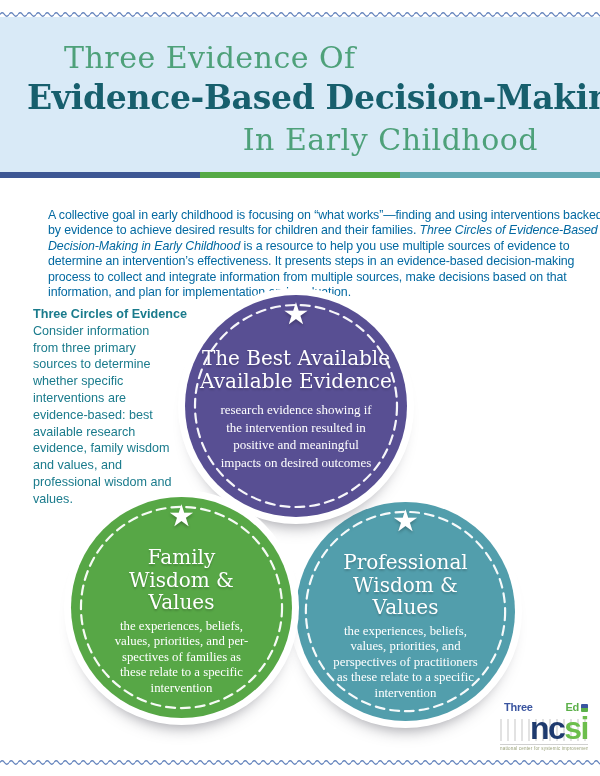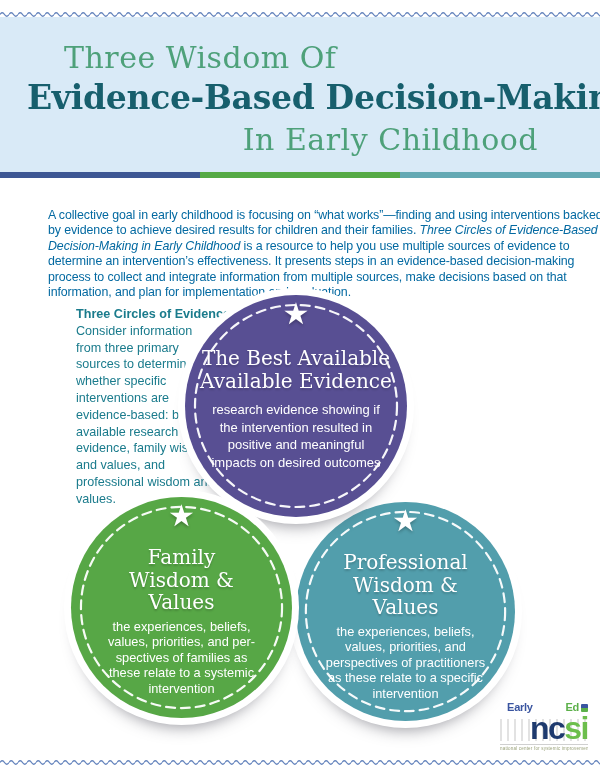--- a/index.html
+++ b/index.html
@@ -29,39 +29,39 @@
   .bar-navy{width:200px;background:#3d5794;}
   .bar-green{width:200px;background:#55aa45;}
   .bar-teal{width:200px;background:#64a9b4;}
 
   
   .intro{position:absolute;left:32px;top:192px;width:556px;margin:16px;
          color:#0369a1;font-size:12.4px;line-height:15.4px;letter-spacing:-.1px;}
   .intro i{font-style:italic;}
 
   
-  .sidebar{position:absolute;left:33px;top:306px;width:160px;color:#1a7b8c;font-size:12.6px;line-height:16.8px;margin-left:43px;}
+  .sidebar{position:absolute;left:33px;top:306px;width:160px;color:#1a7b8c;font-size:12.6px;line-height:16.8px;}
   .sb-head{font-weight:bold;white-space:nowrap;}
   .sb-line{white-space:nowrap;}
 
   
   .circle{position:absolute;border-radius:50%;color:#fff;text-align:center;}
   .c-purple{left:185px;top:295px;width:222px;height:222px;background:#584f93;z-index:2;
             box-shadow:0 0 0 7px #fff,0 15px 15px -6px rgba(55,55,70,.5);}
   .c-green {left:71px;top:497px;width:221px;height:221px;background:#57a746;z-index:3;
             box-shadow:0 0 0 7px #fff,0 15px 15px -6px rgba(55,55,70,.5);}
   .c-teal  {left:296px;top:502px;width:219px;height:219px;background:#529eac;z-index:1;
             box-shadow:0 0 0 7px #fff,0 15px 15px -6px rgba(55,55,70,.5);}
   .ring{position:absolute;inset:0;width:100%;height:100%;pointer-events:none;}
   .star{position:absolute;top:4px;left:50%;transform:translateX(-50%);
         font-size:30px;line-height:30px;color:#fff;text-shadow:0 2px 3px rgba(0,0,0,.25);}
   .c-title{position:relative;padding-top:49px;font-family:"DejaVu Serif","Liberation Serif",serif;
            font-size:20px;line-height:22.5px;text-shadow:0 2px 2px rgba(0,0,0,.18);}
   .c-purple .c-title{padding-top:52px;}
-  .c-body{position:relative;margin-top:5px;font-size:12.8px;line-height:15.5px;}
+  .c-body{position:relative;margin-top:5px;font-size:12.8px;line-height:15.5px;font-family:Liberation Serif, serif;}
   .c-purple .c-body{margin-top:9px;line-height:17.5px;font-size:13px;}
   .c-title div,.c-body div{white-space:nowrap;}
 
   
   .logo{position:absolute;left:500px;top:701px;width:88px;text-align:right;}
   .wested{font-size:11px;font-weight:bold;letter-spacing:-.3px;line-height:12px;}
   .w-west{color:#3a55a0;}
   .w-ed{color:#5cb04a;margin-left:33px;}
   .flag{display:inline-block;width:7px;height:8px;margin-left:2px;vertical-align:-1px;
         background:linear-gradient(180deg,#3a55a0 0 50%,#5cb04a 50% 100%);border-radius:1px;}
@@ -82,21 +82,21 @@
   <svg class="wave wave-top" width="600" height="8" viewBox="0 0 600 8">
     <defs>
       <pattern id="wavep1" width="9" height="8" patternUnits="userSpaceOnUse">
         <path d="M0,4.5 Q2.25,1 4.5,4.5 T9,4.5" fill="none" stroke="#6282bc" stroke-width="1.3"></path>
       </pattern>
     </defs>
     <rect width="600" height="8" fill="url(#wavep1)"></rect>
   </svg>
 
   <div class="header-bg"></div>
-  <div class="t1">Three Wisdom Of</div>
+  <div class="t1">Three Evidence Of</div>
   <div class="t2">Evidence-Based Decision-Making</div>
   <div class="t3">In Early Childhood</div>
 
   <div class="bar">
     <div class="bar-navy"></div>
     <div class="bar-green"></div>
     <div class="bar-teal"></div>
   </div>
 
   <p class="intro"><span>A collective goal in early childhood is focusing on “what works”—finding and using interventions backed by evidence to achieve desired results for children and their families. </span><i>Three Circles of Evidence-Based Decision-Making in Early Childhood</i><span> is a resource to help you use multiple sources of evidence to determine an intervention’s effectiveness. It presents steps in an evidence-based decision-making process to collect and integrate information from multiple sources, make decisions based on that information, and plan for implementation and evaluation.</span></p>
@@ -140,21 +140,21 @@
     <div class="star">★</div>
     <div class="c-title">
       <div>Family</div>
       <div>Wisdom &amp;</div>
       <div>Values</div>
     </div>
     <div class="c-body">
       <div>the experiences, beliefs,</div>
       <div>values, priorities, and per-</div>
       <div>spectives of families as</div>
-      <div>these relate to a systemic</div>
+      <div>these relate to a specific</div>
       <div>intervention</div>
     </div>
   </div>
 
   <div class="circle c-teal">
     <svg class="ring" viewBox="0 0 222 222">
       <circle cx="111" cy="111" r="101" fill="none" stroke="#ffffff" stroke-width="2.2" stroke-dasharray="9 6" stroke-linecap="round" opacity=".95"></circle>
     </svg>
     <div class="star">★</div>
     <div class="c-title">
@@ -165,21 +165,21 @@
     <div class="c-body">
       <div>the experiences, beliefs,</div>
       <div>values, priorities, and</div>
       <div>perspectives of practitioners</div>
       <div>as these relate to a specific</div>
       <div>intervention</div>
     </div>
   </div>
 
   <div class="logo">
-    <div class="wested"><span class="w-west">Early</span><span class="w-ed">Ed</span><span class="flag"></span></div>
+    <div class="wested"><span class="w-west">Three</span><span class="w-ed">Ed</span><span class="flag"></span></div>
     <div class="ncsi"><span class="n-nc">nc</span><span class="n-si">si</span></div>
     <div class="tagline">national center for systemic improvement</div>
   </div>
 
   <svg class="wave wave-bottom" width="600" height="8" viewBox="0 0 600 8">
     <defs>
       <pattern id="wavep2" width="9" height="8" patternUnits="userSpaceOnUse">
         <path d="M0,4.5 Q2.25,1 4.5,4.5 T9,4.5" fill="none" stroke="#6282bc" stroke-width="1.3"></path>
       </pattern>
     </defs>

